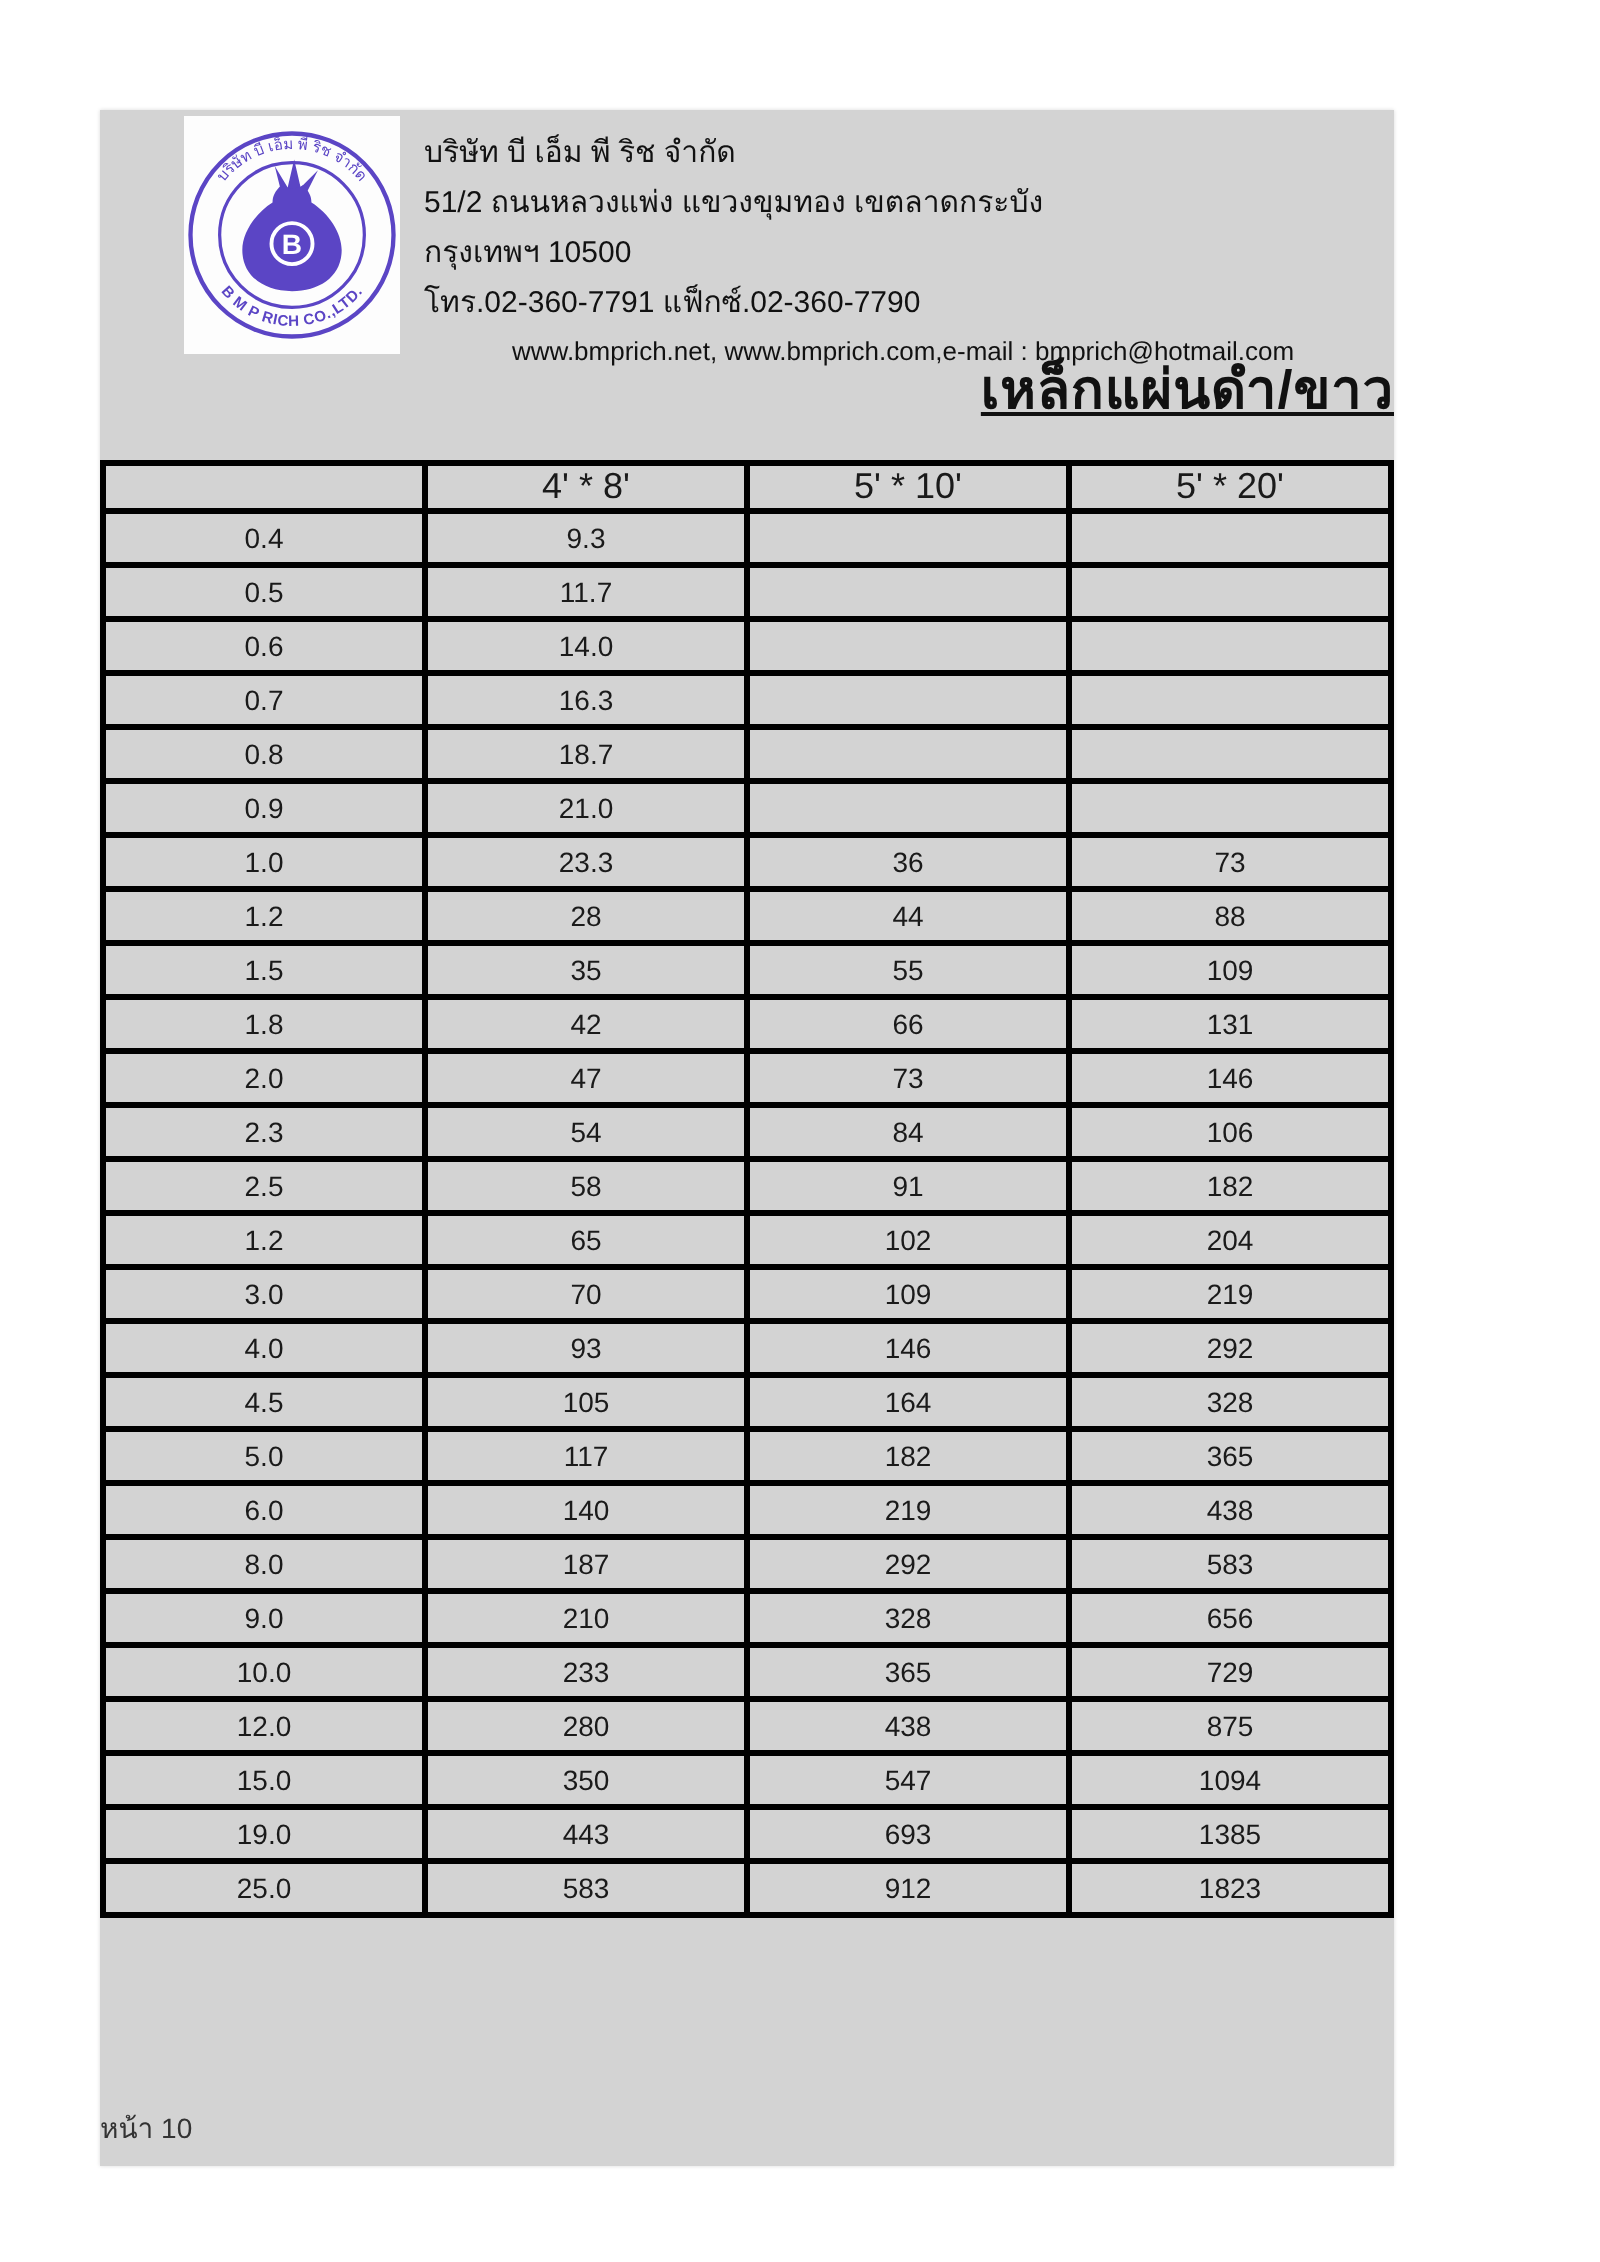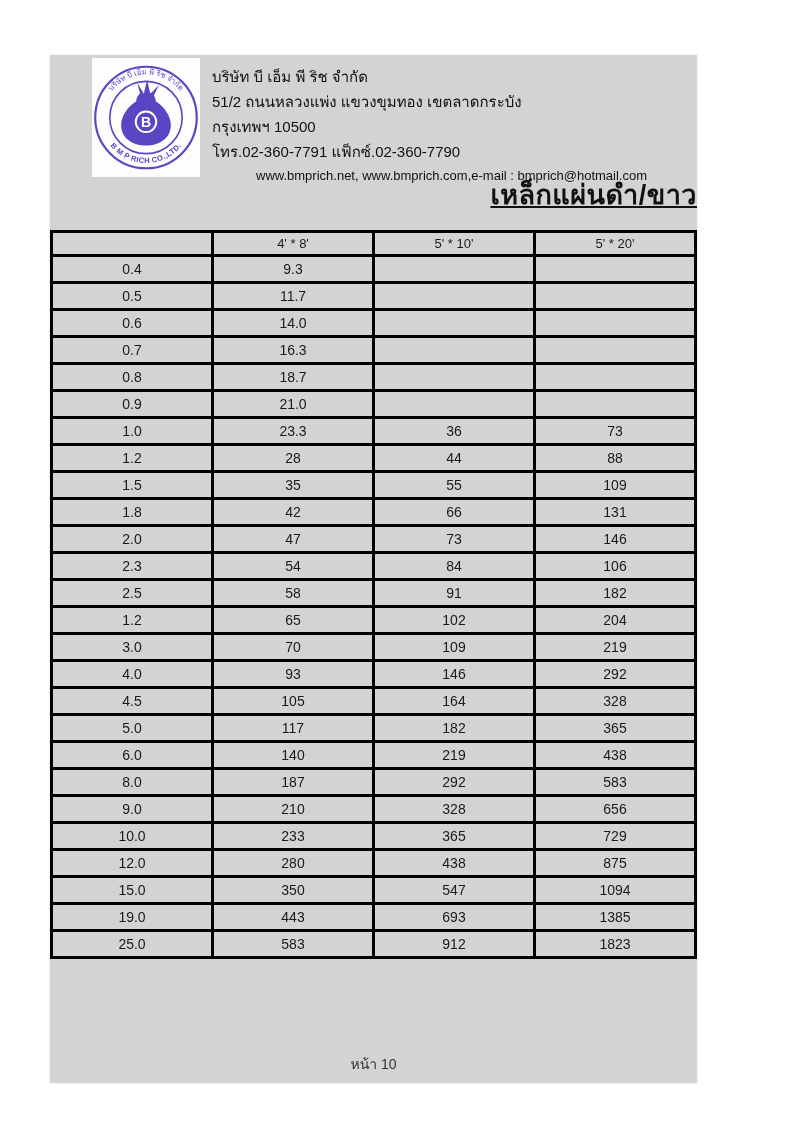--- a/index.html
+++ b/index.html
@@ -42,25 +42,25 @@
     border-collapse:collapse;
     width:647px; table-layout:fixed;
   }
   table.price th, table.price td {
     border:3px solid #000;
     background:var(--page-bg,#d3d3d3);
     text-align:center; vertical-align:middle;
     font-size:14px; font-weight:normal;
     padding:0; color:#1a1a1a;
   }
-  table.price th { height:21px; font-size:13px;margin-top:12px; }
+  table.price th { height:21px; font-size:18px;margin-top:12px; }
   table.price td { height:24px; }
   .footer {
     position:absolute; top:998px; left:0; width:100%;
-    text-align:center; font-size:14px; color:#333;
+    text-align:left; font-size:14px; color:#333;
   }
 </style>
 </head>
 <body>
 
 <div class="page">
 
   <div class="logo-box">
     <svg viewBox="0 0 100 110">
       <defs>

